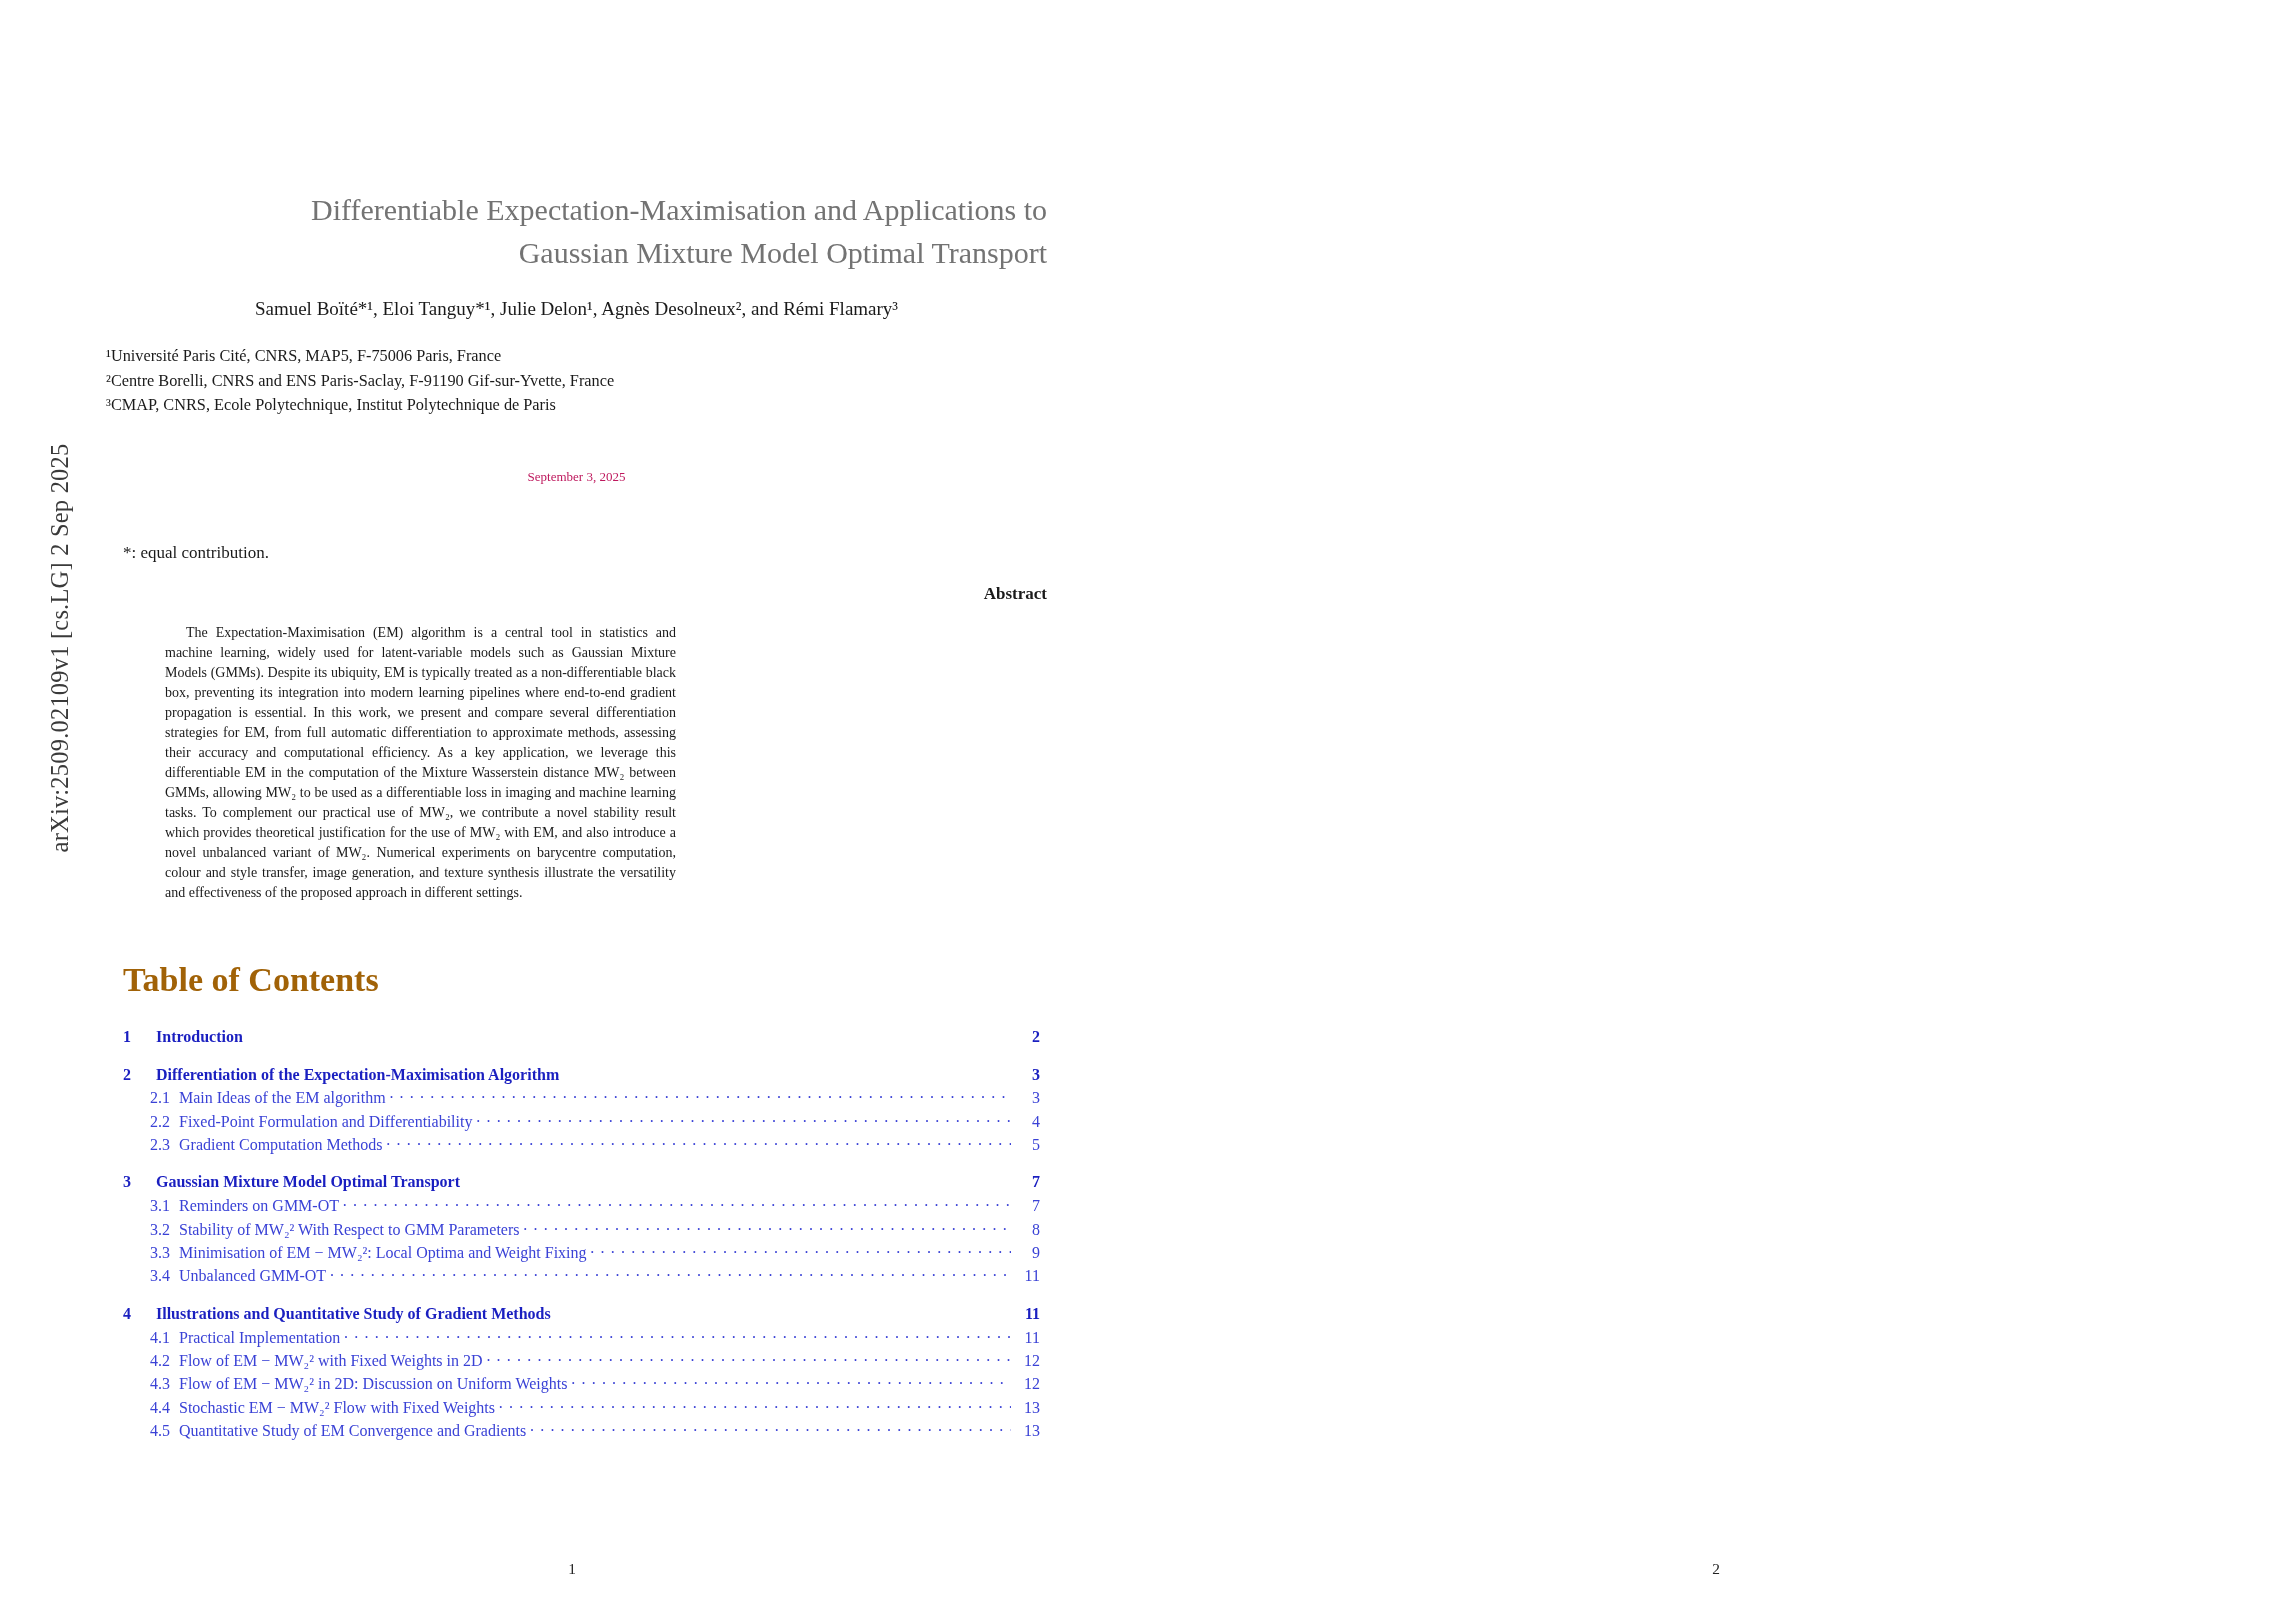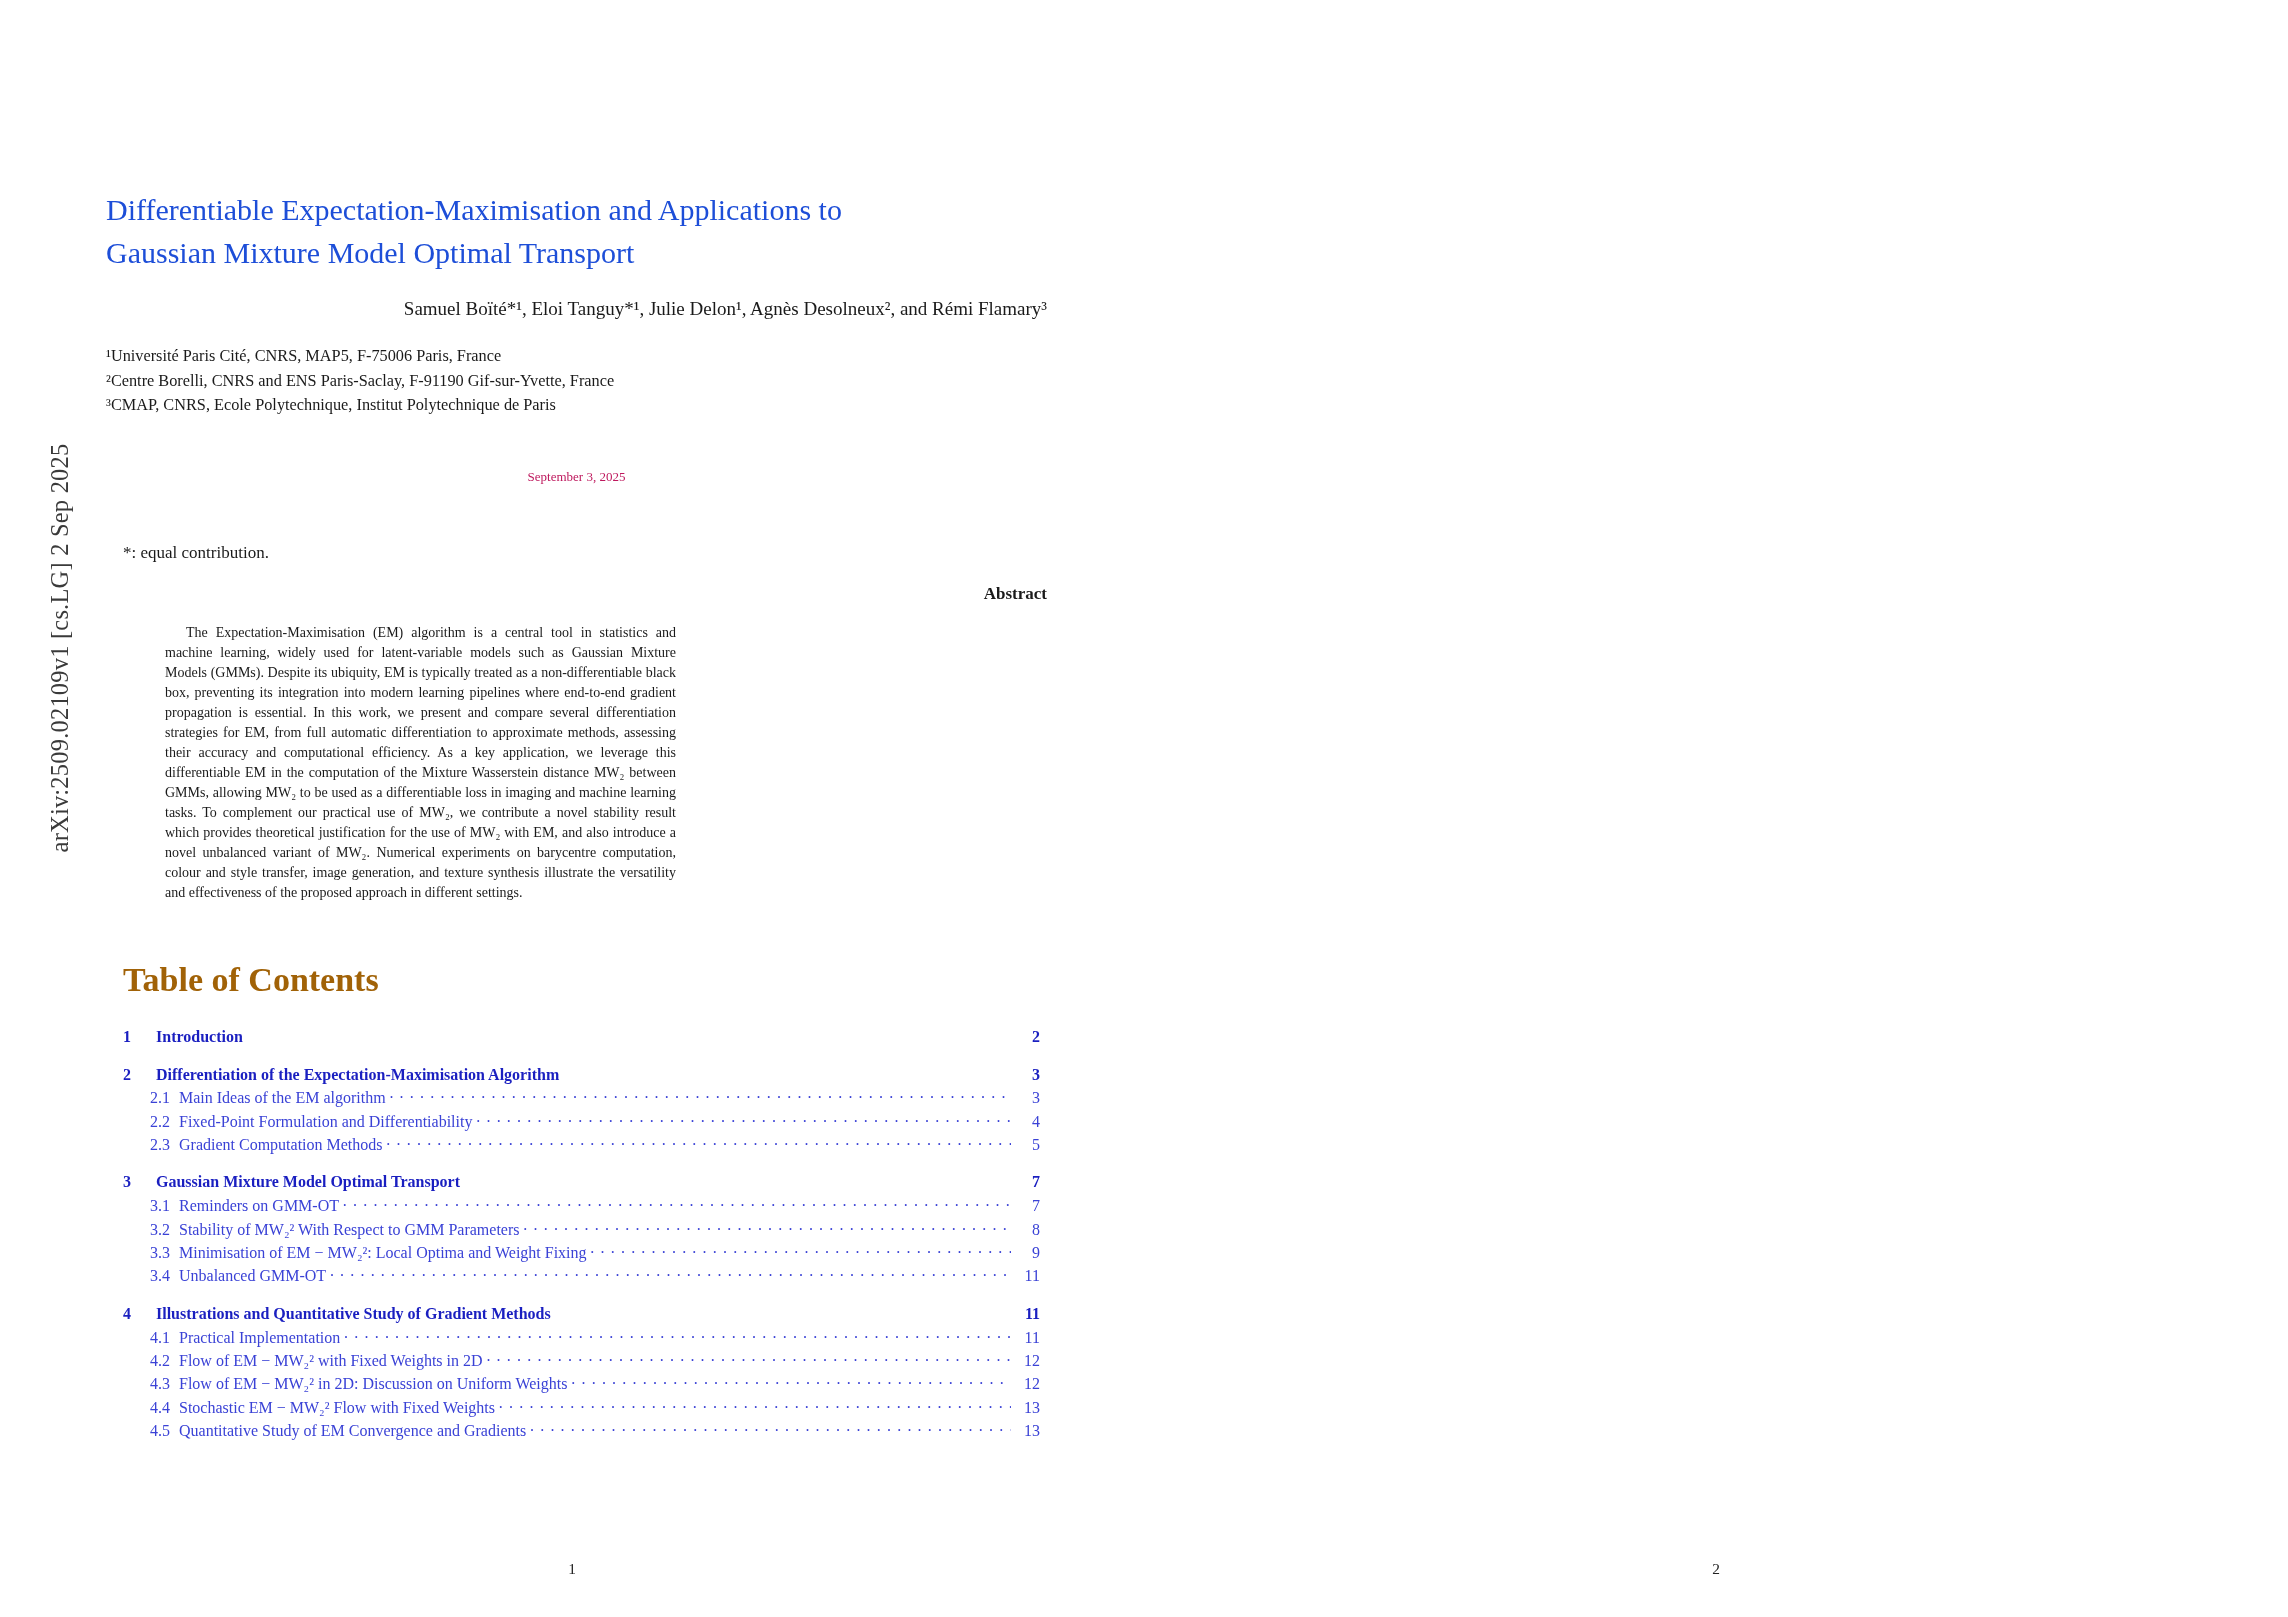--- a/index.html
+++ b/index.html
@@ -38,30 +38,30 @@
     color: #3a3a3a;
     white-space: nowrap;
     text-align: center;
   }
 
   
   .title {
     position: absolute;
     left: 106px; top: 188px;
     width: 941px;
-    text-align: left;
+    text-align: right;
     font-size: 30px;
     line-height: 43px;
-    color: #1d4ed8;
+    color: #737373;
   }
   .authors {
     position: absolute;
     left: 106px; top: 298px;
     width: 941px;
-    text-align: right;
+    text-align: center;
     font-size: 19px;
     color: #1a1a1a;
   }
   .affils {
     position: absolute;
     left: 106px; top: 344px;
     width: 941px;
     text-align: left;
     font-size: 16.3px;
     line-height: 24.5px;

